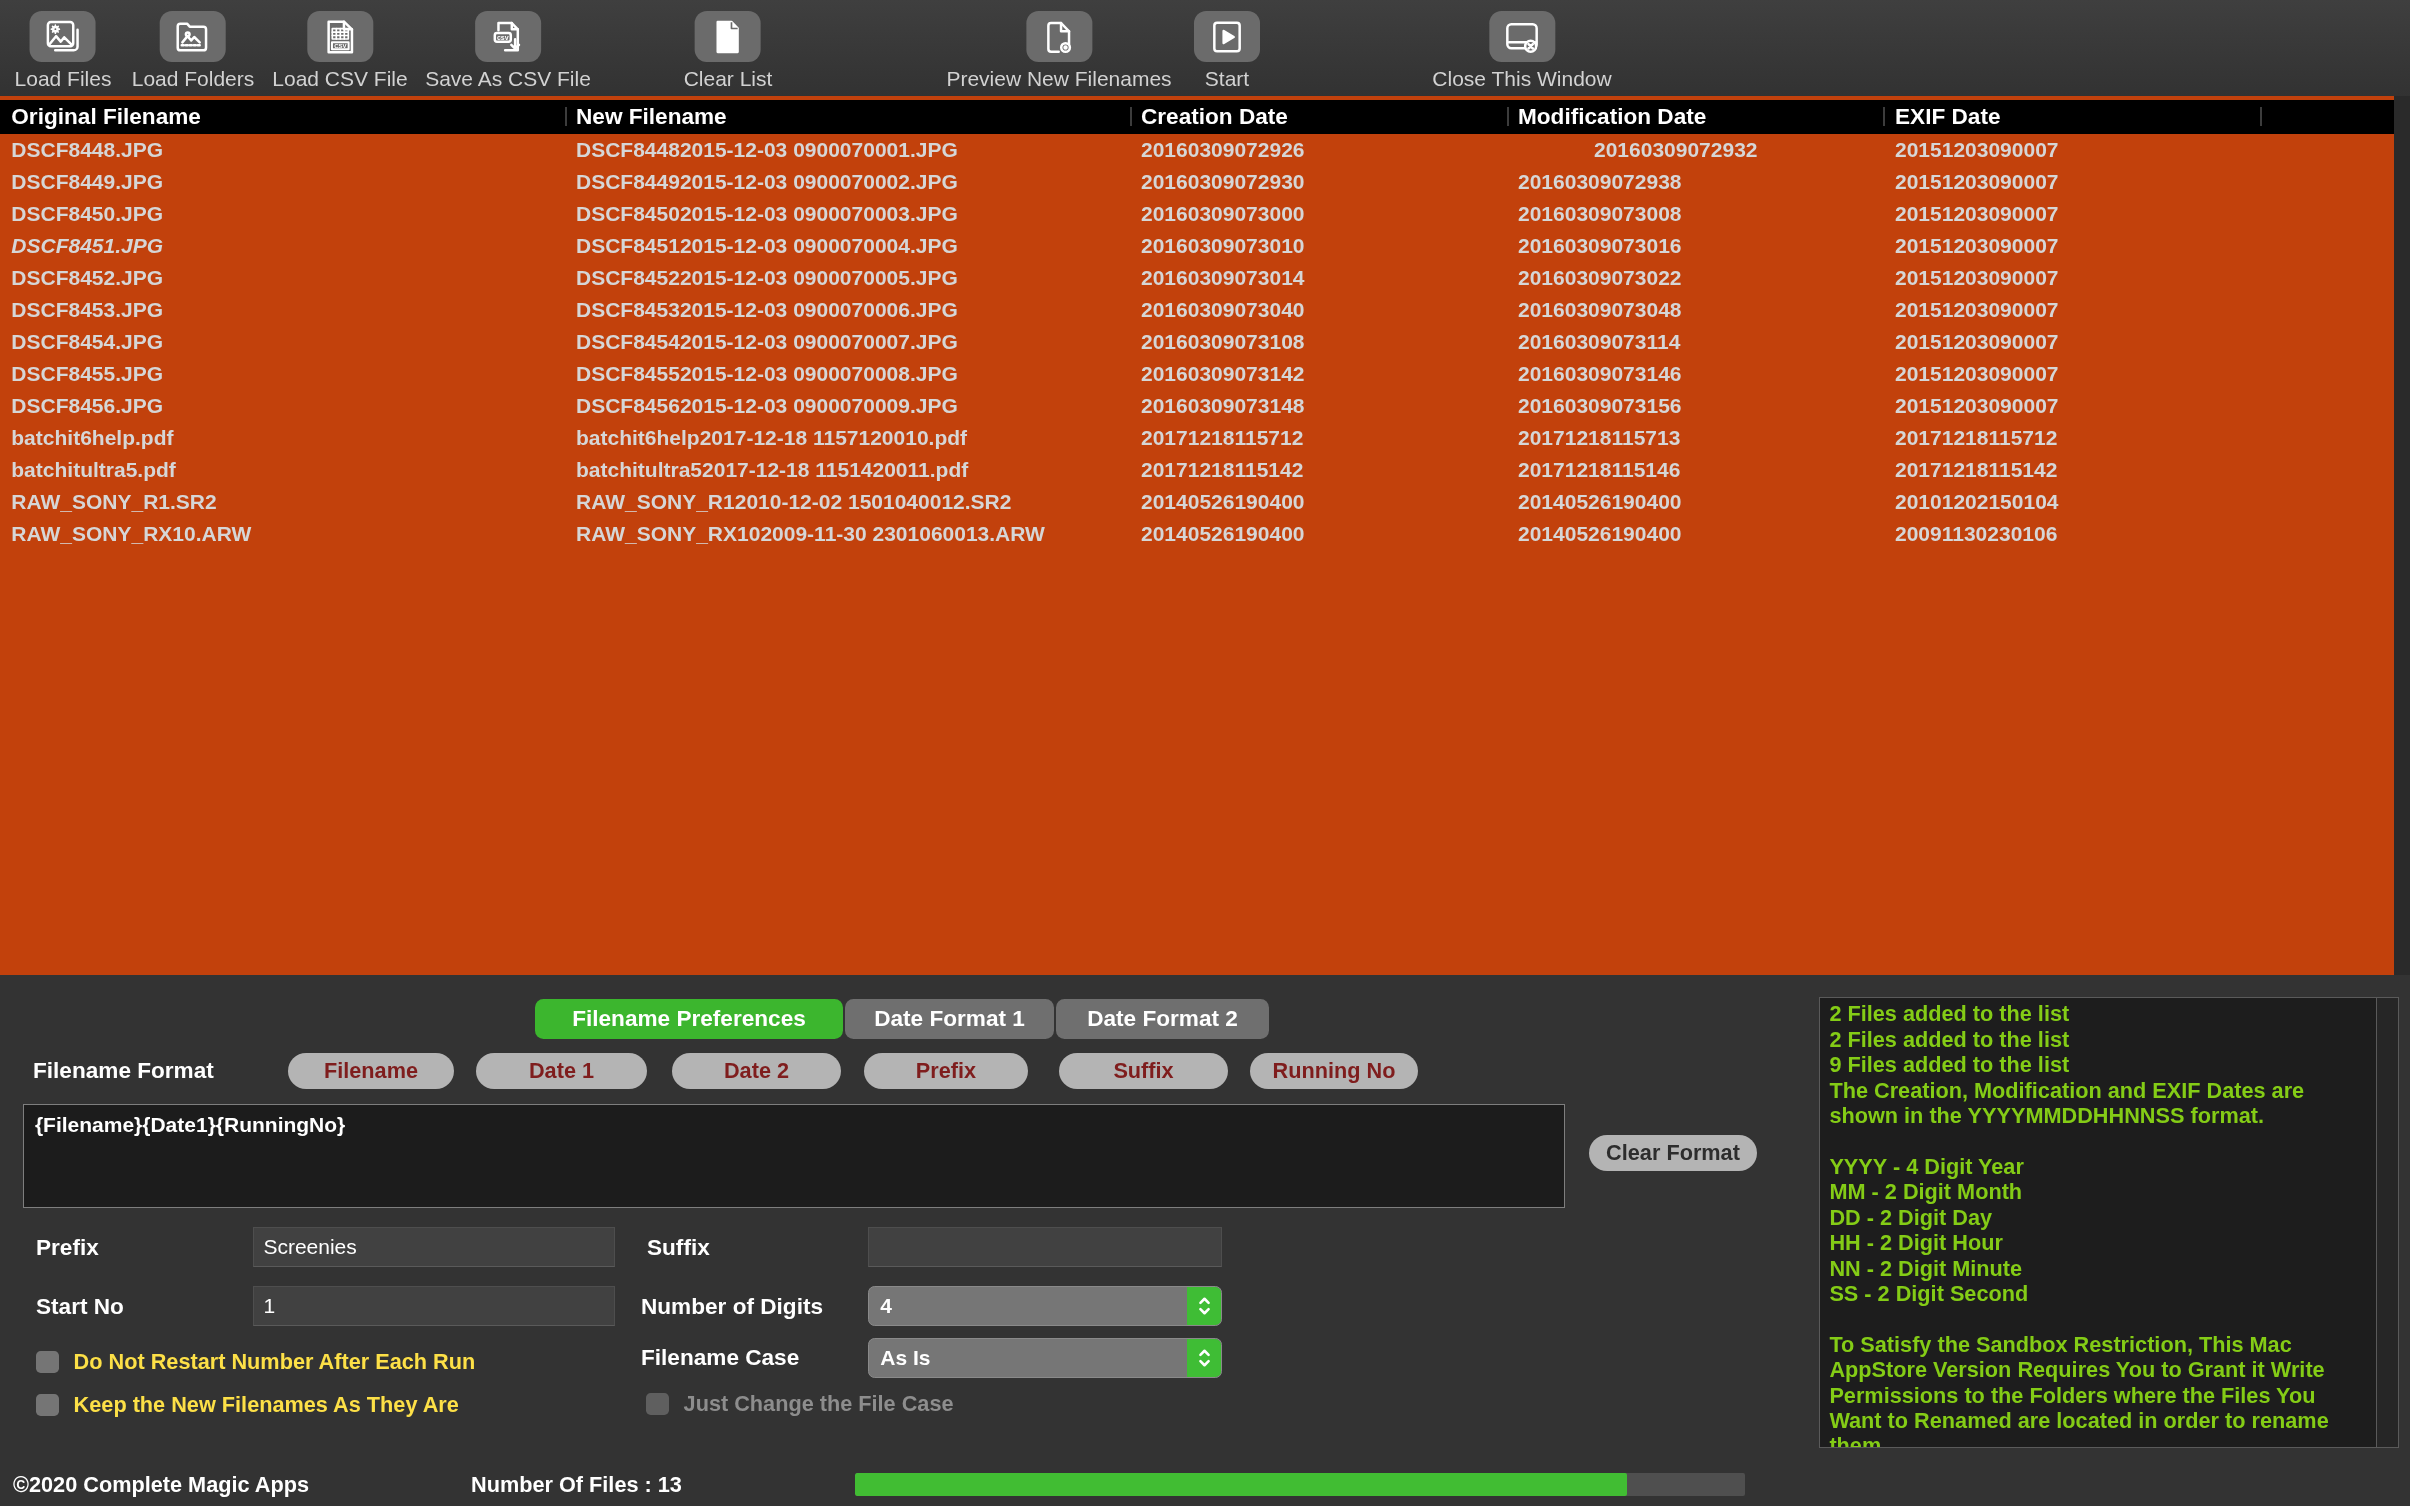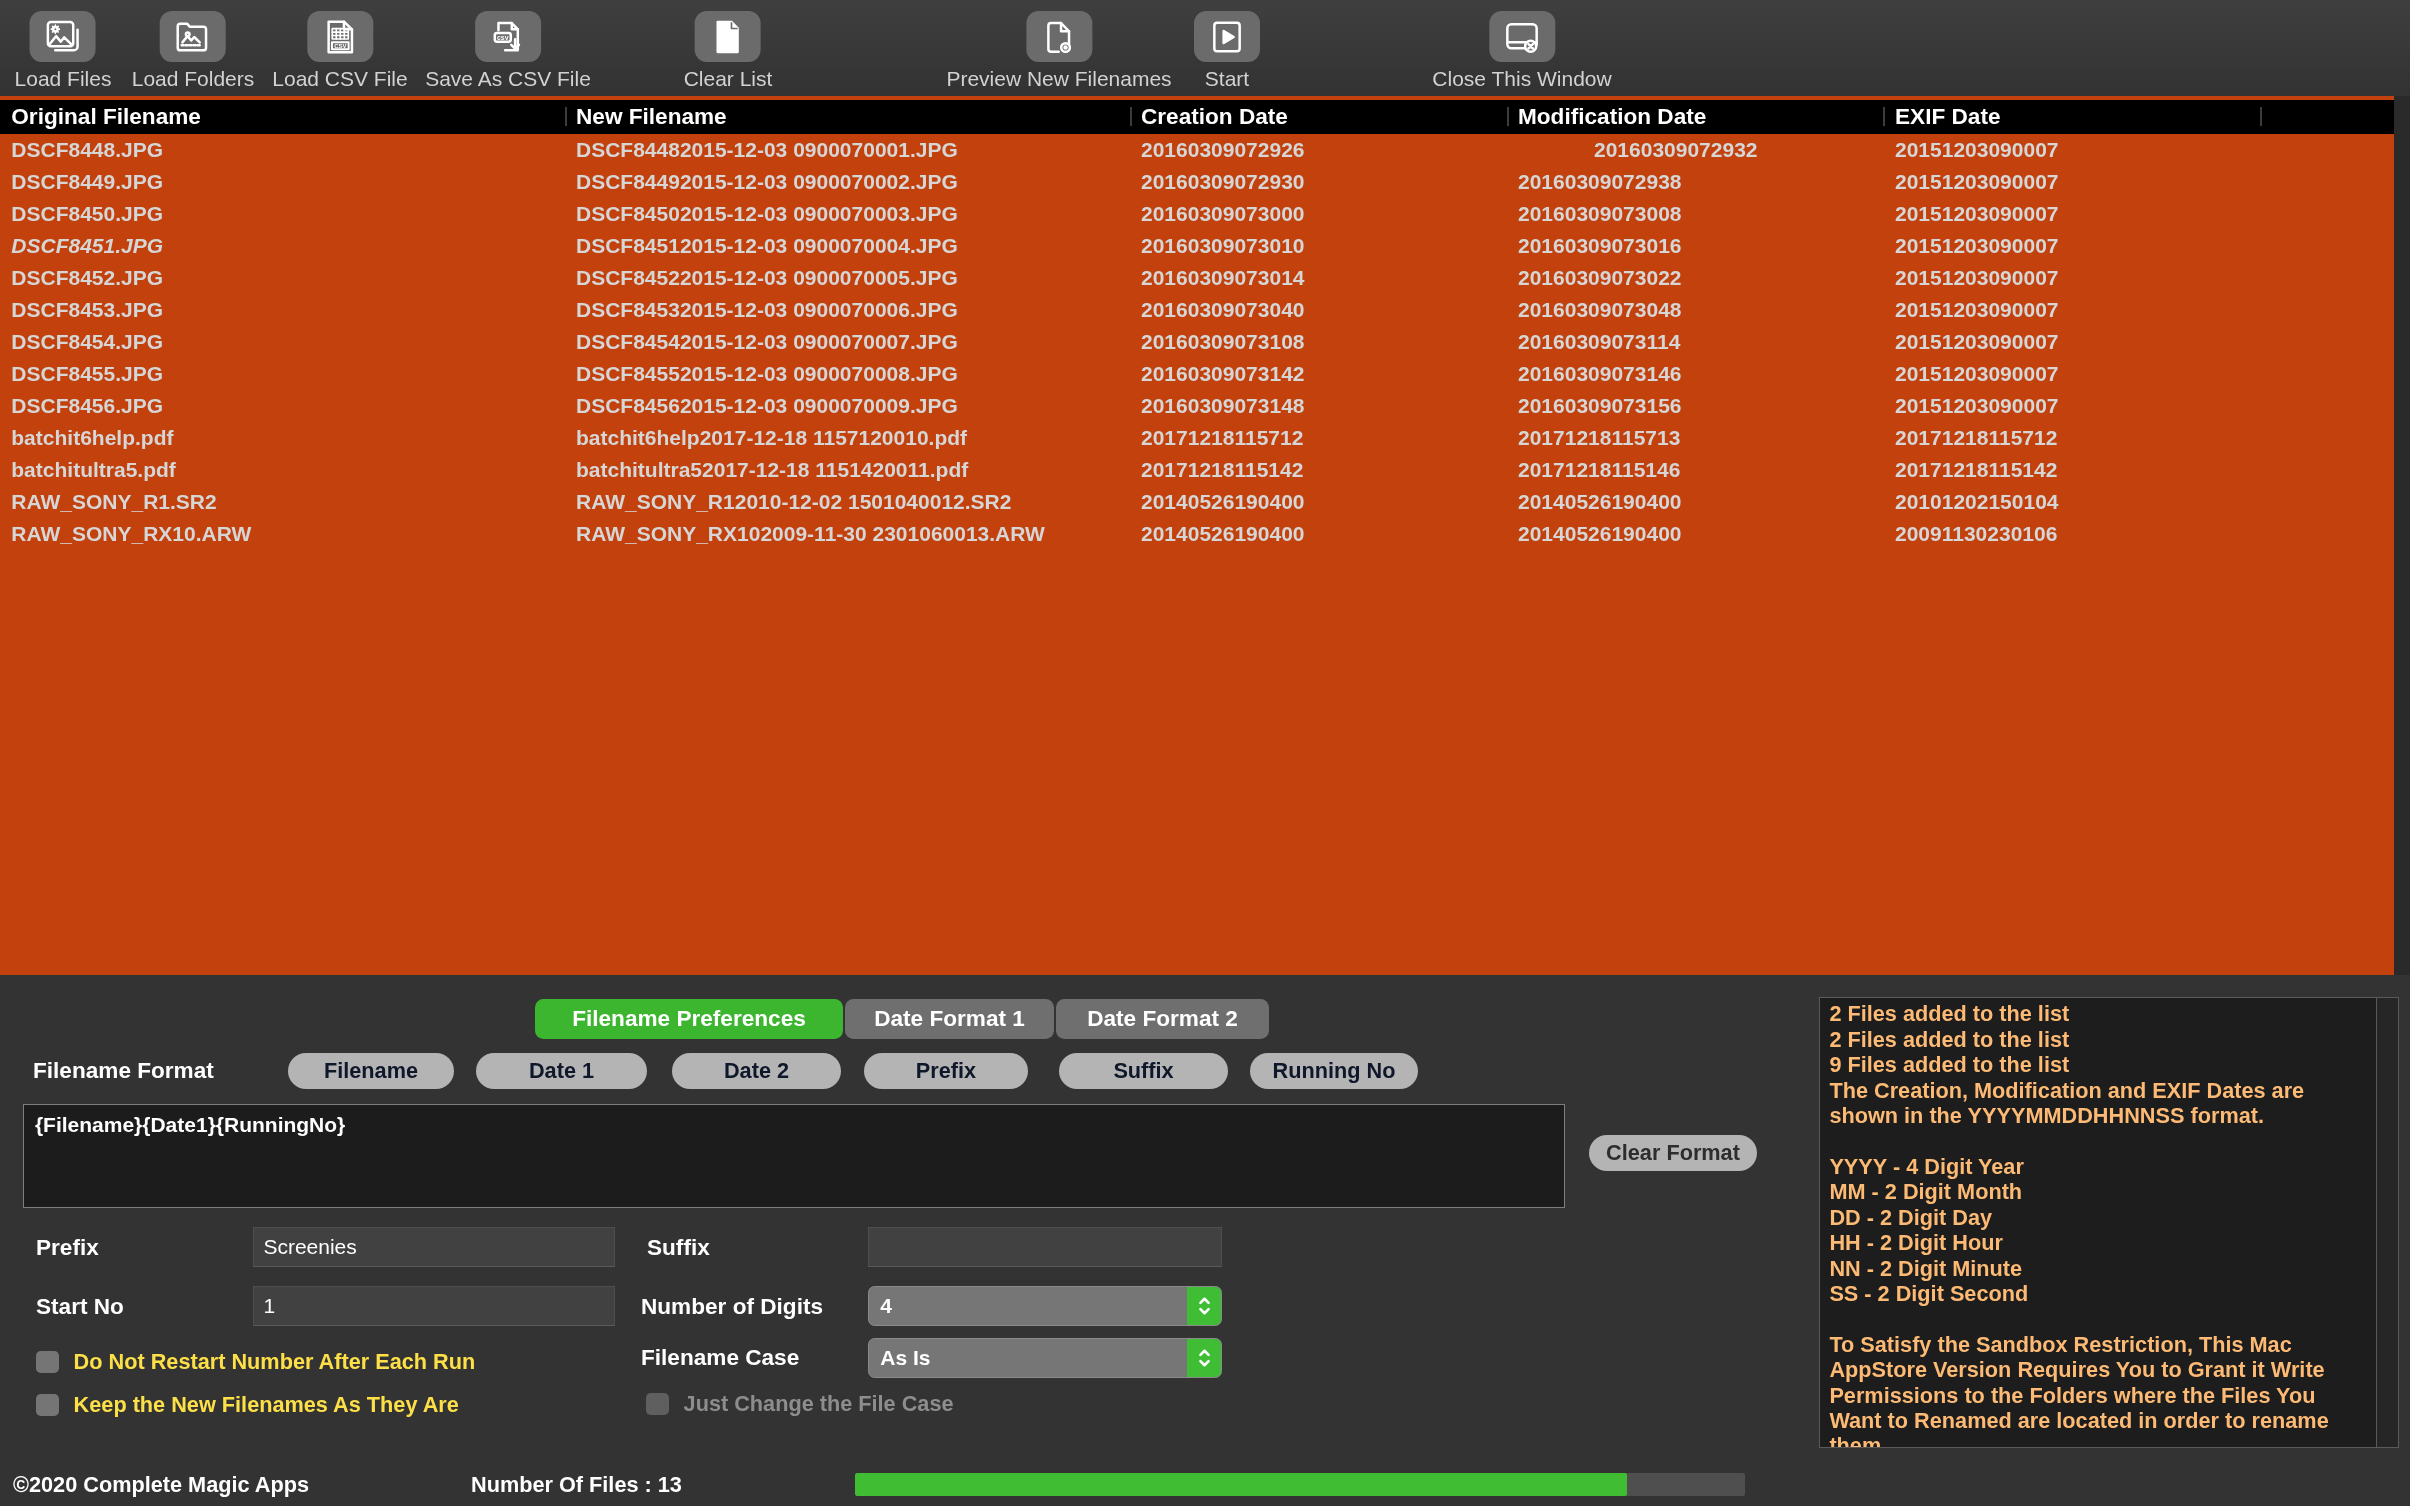--- a/index.html
+++ b/index.html
@@ -32,21 +32,21 @@
   .bottom-panel{position:absolute;left:0;top:975px;width:2411px;height:490px;background:#333;}
   .tab{position:absolute;top:23.5px;height:40px;border-radius:8.5px;background:#6f6f6f;
        display:flex;align-items:center;justify-content:center;
        color:#fff;font-weight:bold;font-size:22.6px;cursor:default;}
   .tab.active{background:var(--accent,#3cb62e);}
 
   .ff-label{position:absolute;left:33px;top:78px;height:36px;display:flex;align-items:center;
             color:#fff;font-size:22.6px;font-weight:bold;}
   .token{position:absolute;top:78px;height:36px;border-radius:18px;background:#b4b4b4;
          display:flex;align-items:center;justify-content:center;
-         color:#0f172a;font-weight:bold;font-size:21.7px;cursor:default;}
+         color:#7f1d1d;font-weight:bold;font-size:21.7px;cursor:default;}
   .format-box{position:absolute;left:22.6px;top:129px;width:1518px;height:87px;
               background:#1c1c1c;border:1.9px solid #7e7e7e;color:#fff;
               font-family:"Liberation Sans",sans-serif;font-size:21px;font-weight:bold;
               padding:7.5px 11.3px;resize:none;outline:none;}
   .clear-format{position:absolute;left:1589px;top:160px;width:168px;height:36px;border-radius:18px;
                 background:#b4b4b4;border:none;color:#2d2d2d;font-weight:bold;font-size:21.7px;
                 font-family:"Liberation Sans",sans-serif;}
 
   .fld-label{position:absolute;display:flex;align-items:center;height:41px;
              color:#fff;font-size:22.6px;font-weight:bold;}
@@ -63,21 +63,21 @@
   .checkbox-row{position:absolute;display:flex;align-items:center;}
   .cb-box{width:22.6px;height:22.6px;border-radius:4.7px;background:#757575;flex:0 0 auto;}
   .cb-box.disabled{background:#5f5f5f;}
   .cb-label{margin-left:15px;color:#fde047;font-size:21.7px;font-weight:bold;white-space:nowrap;}
   .cb-label.disabled{color:#8d8d8d;}
 
   
   .log-panel{position:absolute;left:1819px;top:21.7px;width:580px;height:451px;
              background:#1d1d1d;border:1.9px solid #5a5a5a;box-sizing:border-box;display:flex;}
   .log-text{flex:1;padding:3.8px 9.4px;overflow:hidden;}
-  .log-line{color:#fdba74;font-size:21.7px;font-weight:bold;line-height:25.4px;white-space:nowrap;}
+  .log-line{color:#84cc16;font-size:21.7px;font-weight:bold;line-height:25.4px;white-space:nowrap;}
   .log-line.empty{height:25.4px;}
   .log-scroll{width:21px;border-left:0.9px solid #5a5a5a;background:#262626;}
 
   
   .status-bar{position:absolute;left:0;top:1464px;width:2411px;height:42px;background:#333;}
   .sb-copyright{position:absolute;left:13px;top:0;height:42px;display:flex;align-items:center;
                 color:#fff;font-size:21.7px;font-weight:bold;}
   .sb-count{position:absolute;left:471px;top:0;height:42px;display:flex;align-items:center;
             color:#fff;font-size:21.7px;font-weight:bold;}
   .progress-track{position:absolute;left:855px;top:9.4px;width:890px;height:22.6px;

